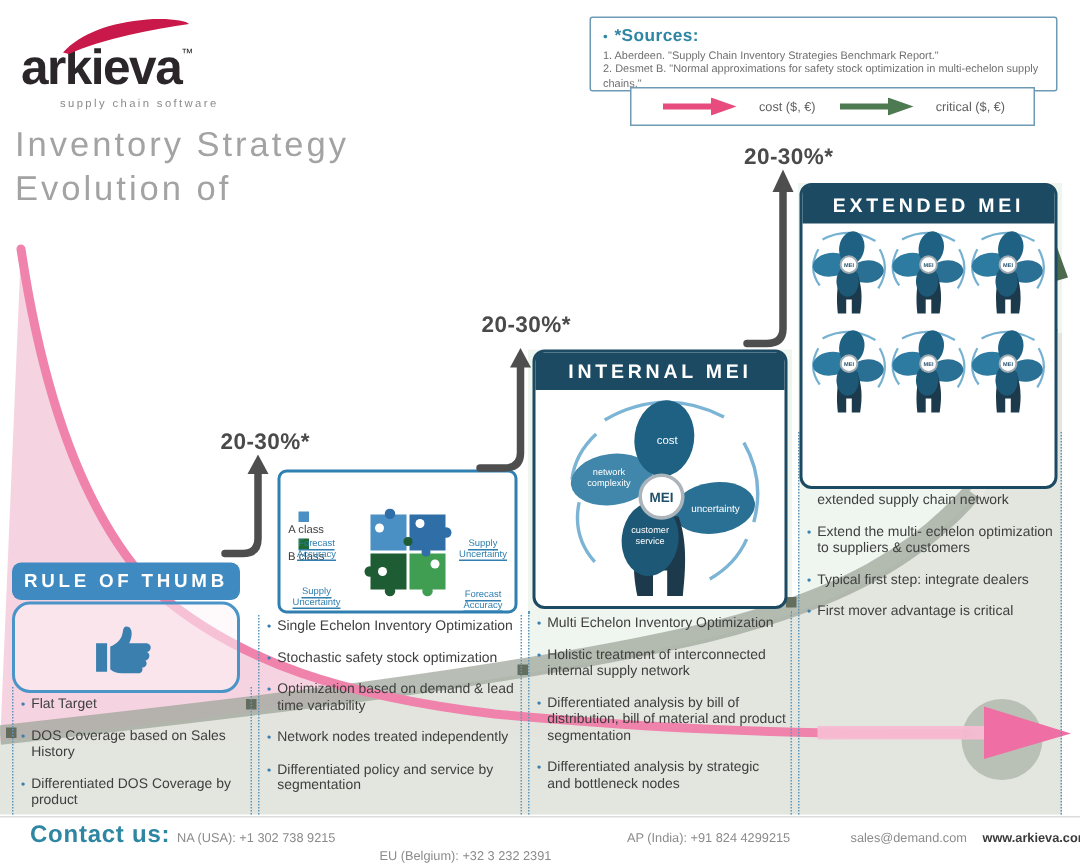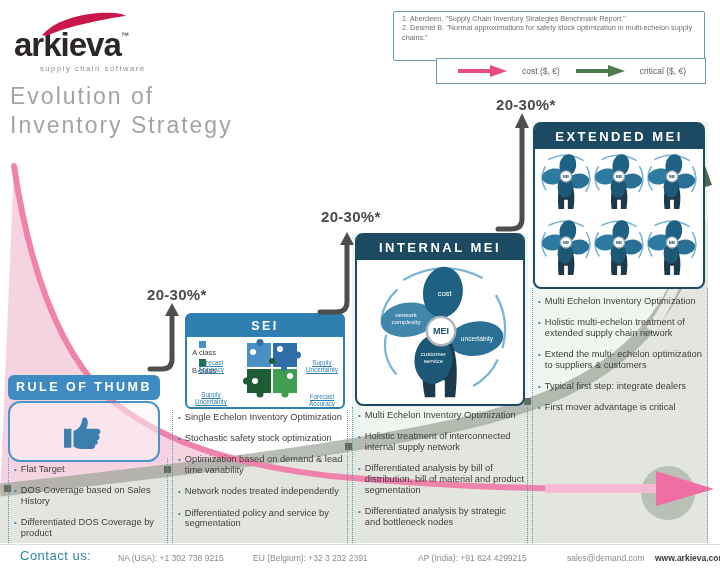--- a/index.html
+++ b/index.html
@@ -12,21 +12,21 @@
   #logo-tm{font-size:8px;vertical-align:18px;font-weight:normal;color:#2b2629;}
   #logo-tagline{left:40px;top:64px;font-size:7.5px;letter-spacing:1.6px;color:#8a8a8a;}
   #page-title{left:10px;top:82px;font-size:23px;line-height:29px;color:#a3a3a3;letter-spacing:2px;font-weight:300;}
 
   
   #sources-box{left:393px;top:11px;width:296px;height:44px;background:#fff;border:1.5px solid #6e9ab5;
                border-radius:2px;padding:2px 6px 2px 8px;z-index:6;}
   #sources-heading{color:#2e86a3;font-size:11.5px;font-weight:bold;letter-spacing:.3px;}
   .src-line{font-size:7.3px;color:#6f6f6f;line-height:1.3;}
   #legend-box{left:420px;top:58px;width:268px;height:24px;background:#fff;border:1.5px solid #6e9ab5;
-              display:flex;align-items:center;justify-content:center;gap:14px;z-index:6;margin-left:16px;}
+              display:flex;align-items:center;justify-content:center;gap:14px;z-index:6;}
   .legend-label{font-size:8.5px;color:#5f5f5f;}
 
   
   #bg-svg{left:0;top:0;z-index:1;}
   .col-line{position:absolute;width:0;border-left:1px dotted #5d96bb;z-index:2;}
 
   
   .bullets{position:absolute;z-index:3;}
   .b-item{display:flex;margin-bottom:10px;font-size:9.3px;line-height:1.18;color:#3e3e3e;}
   .b-dot{color:#3a7fae;font-size:8px;margin-right:4px;line-height:1.4;}
@@ -44,33 +44,33 @@
   .swatch{width:7px;height:7px;margin-right:3px;display:inline-block;}
   .sei-leg-label{font-size:7.5px;color:#3e3e3e;}
   #sei-puzzle{position:absolute;left:46px;top:24px;}
   .corner-label{position:absolute;font-size:6.3px;line-height:1.15;color:#2f7fb0;text-align:center;z-index:5;}
   .corner-label span{border-bottom:1px solid #2f7fb0;}
 
   #imei-box{left:355px;top:233px;width:170px;height:173px;background:#fff;border:2px solid #1d4a63;border-radius:8px;z-index:4;box-sizing:border-box;}
   #imei-header{left:0;top:0;width:100%;height:25px;line-height:25px;font-size:13px;background:#1d4a63;position:absolute;border-radius:5px 5px 0 0;}
   #big-fan{position:absolute;left:8px;top:26px;}
 
-  #emei-box{left:533px;top:122px;width:172px;height:167px;background:#fff;border:2px solid #1d4a63;border-radius:8px;z-index:4;box-sizing:border-box;}
+  #emei-box{left:533px;top:122px;width:172px;height:204px;background:#fff;border:2px solid #1d4a63;border-radius:8px;z-index:4;box-sizing:border-box;}
   #emei-header{left:0;top:0;width:100%;height:25px;line-height:25px;font-size:13px;background:#1d4a63;position:absolute;border-radius:5px 5px 0 0;}
   #fan-grid{position:absolute;left:4px;top:26px;width:160px;display:grid;grid-template-columns:repeat(3,1fr);row-gap:2px;}
   .fan-cell{display:flex;align-items:center;justify-content:center;}
 
   
   #connector-svg{left:0;top:0;z-index:5;pointer-events:none;}
   .gain-label{position:absolute;font-size:15px;font-weight:bold;color:#4a4a4a;z-index:5;letter-spacing:.3px;}
   #gain-1{left:147px;top:286px;} #gain-2{left:321px;top:208px;} #gain-3{left:496px;top:96px;}
 
   
   #footer-line{left:0;top:544px;width:720px;border-top:1px solid #dcdcdc;}
-  #contact-label{left:20px;top:548px;font-size:13px;color:#2e86a3;letter-spacing:.5px;z-index:6;}
+  #contact-label{left:20px;top:548px;font-size:16px;color:#2e86a3;letter-spacing:.5px;z-index:6;font-weight:bold;}
   .footer-item{position:absolute;top:553px;font-size:8.5px;color:#8b8b8b;z-index:6;}
   #footer-web{font-weight:bold;color:#3a3a3a;}
 
   svg text{font-family:"Liberation Sans",sans-serif;}
 </style>
 </head>
 <body>
 
 <div id="canvas">
 
@@ -102,25 +102,27 @@
   <div class="col-line" style="left:707px;top:288px;height:255px;"></div>
 
   <div class="abs" style="left:40px;top:11px;z-index:6;">
     <svg width="88" height="26" viewBox="0 0 88 26">
       <path d="M2 24 C14 11 34 4 58 2 C74 1 84 3 86 5 C64 8 28 15 6 25 Z" fill="#c9184a"></path>
     </svg>
   </div>
   <div class="abs" id="logo-text"><span>arkieva</span><span id="logo-tm">™</span></div>
   <div class="abs" id="logo-tagline">supply chain software</div>
   <div class="abs" id="page-title">
+    <div>Inventory Strategy</div>
     <div>Evolution of</div>
-    <div>Inventory Strategy</div>
   </div>
 
   <div class="abs" id="sources-box">
+    <div><span style="color:#2e86a3;font-size:9px;">•</span>
+      <span id="sources-heading">*Sources:</span></div>
     <div class="src-line">1. Aberdeen. "Supply Chain Inventory Strategies Benchmark Report."</div>
     <div class="src-line">2. Desmet B. "Normal approximations for safety stock optimization in multi-echelon supply chains."</div>
   </div>
 
   <div class="abs" id="legend-box">
     <svg width="52" height="12">
       <line x1="2" y1="6" x2="36" y2="6" stroke="#e84b7d" stroke-width="4"></line>
       <polygon points="34,0 51,6 34,12" fill="#e84b7d"></polygon>
     </svg>
     <span class="legend-label">cost ($, €)</span>
@@ -147,21 +149,20 @@
         <span class="b-dot">•</span>
         <span class="b-txt">DOS Coverage based on Sales History</span>
       </div>
       <div class="b-item">
         <span class="b-dot">•</span>
         <span class="b-txt">Differentiated DOS Coverage by product</span>
       </div>
     </div>
 
   <div class="abs" id="sei-box">
-    <div class="stage-header" id="sei-header">SEI</div>
     <div id="sei-legend">
       <div class="sei-leg-row">
           <span class="swatch" style="background-color: rgb(74, 144, 196);"></span>
           <span class="sei-leg-label">A class</span>
         </div>
       <div class="sei-leg-row">
           <span class="swatch" style="background-color: rgb(30, 107, 53);"></span>
           <span class="sei-leg-label">B class</span>
         </div>
     </div>
@@ -387,18 +388,18 @@
     <path d="M498,229 L511,229 Q522,229 522,219 L522,126" stroke="#4e4e4e" stroke-width="5" fill="none" stroke-linecap="round"></path>
     <polygon points="515,128 529,128 522,113" fill="#4e4e4e"></polygon>
   </svg>
   <div class="gain-label" id="gain-1">20-30%*</div>
   <div class="gain-label" id="gain-2">20-30%*</div>
   <div class="gain-label" id="gain-3">20-30%*</div>
 
   <div class="abs" id="footer-line"></div>
   <div class="abs" id="contact-label">Contact us:</div>
   <div class="footer-item" style="left:97px;padding-left:21px;">NA (USA): +1 302 738 9215</div>
-  <div class="footer-item" style="left:253px;">EU (Belgium): +32 3 232 2391</div>
+  <div class="footer-item" style="left:253px;margin-top:12px;">EU (Belgium): +32 3 232 2391</div>
   <div class="footer-item" style="left:418px;">AP (India): +91 824 4299215</div>
   <div class="footer-item" style="left:567px;">sales@demand.com</div>
   <div class="footer-item" id="footer-web" style="left:655px;">www.arkieva.com</div>
 
 </div>
 
 </body></html>

